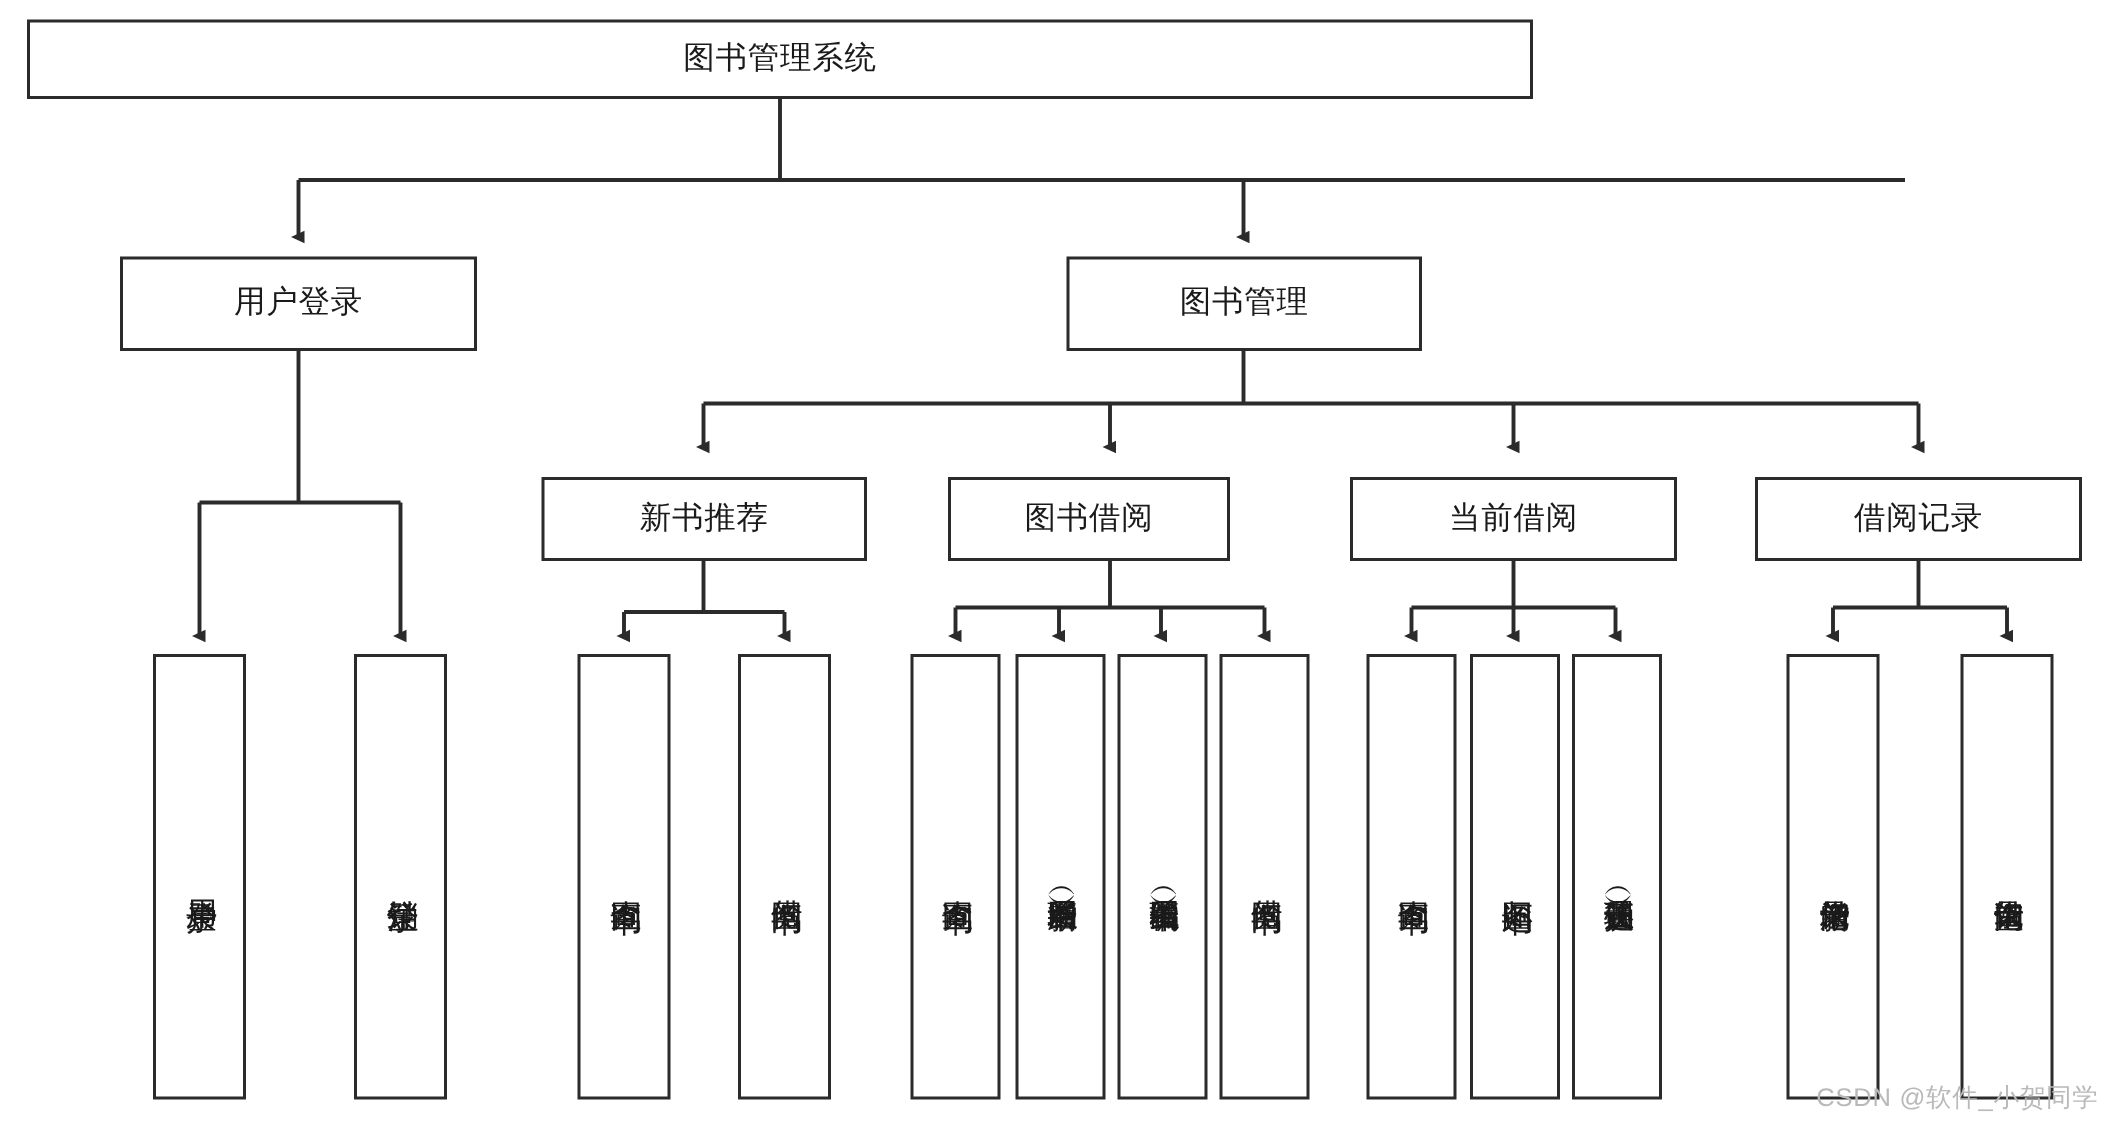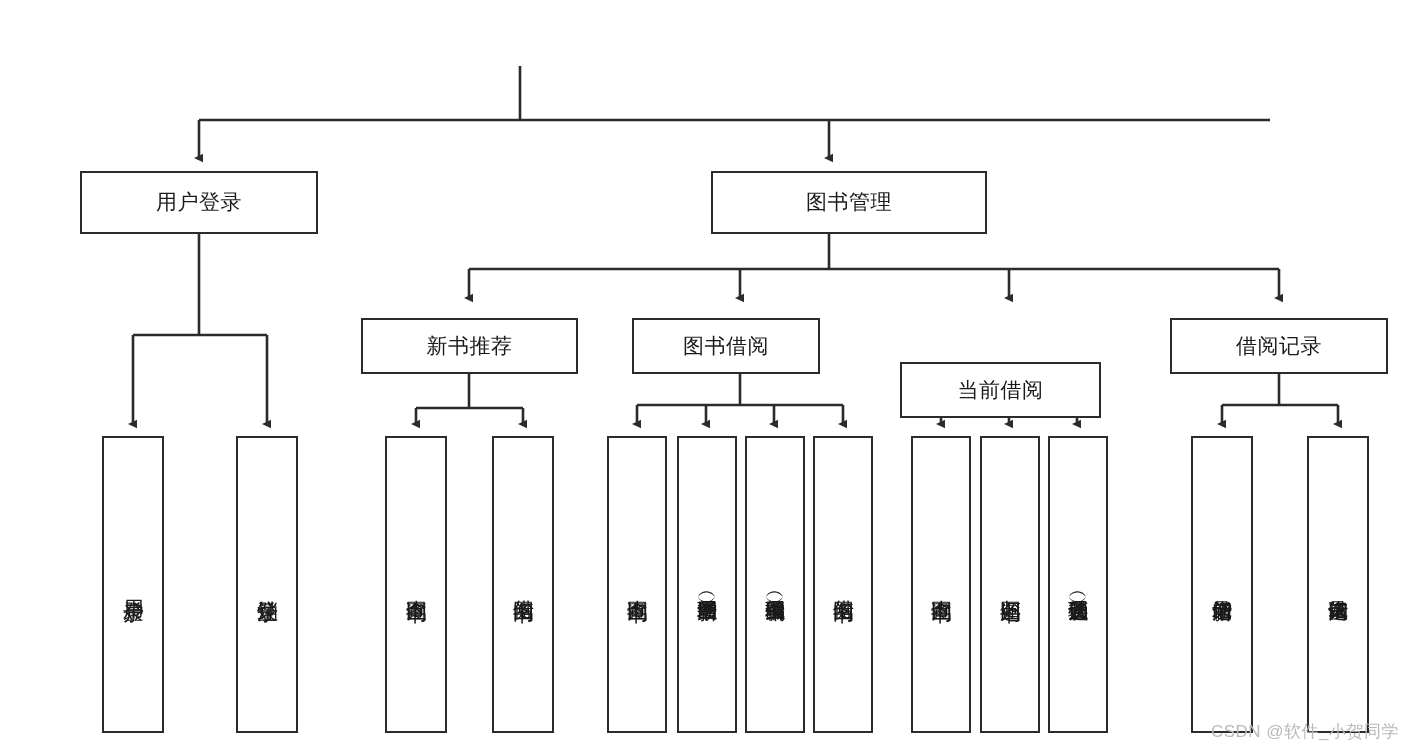--- a/index.html
+++ b/index.html
@@ -125,38 +125,41 @@
       <path d="M1009,405 L1009,424" marker-end="url(#arrow)"></path>
       <path d="M1077,405 L1077,424" marker-end="url(#arrow)"></path>
 
       <path d="M1279,374 L1279,405"></path>
       <path d="M1222,405 L1338,405"></path>
       <path d="M1222,405 L1222,424" marker-end="url(#arrow)"></path>
       <path d="M1338,405 L1338,424" marker-end="url(#arrow)"></path>
     </g>
   </svg>
 
+  <div class="node" style="left:18px; top:13px; width:1004px; height:53px;">
+    <span class="label">图书管理系统</span>
+  </div>
 
   <div class="node" style="left:80px; top:171px; width:238px; height:63px;">
     <span class="label">用户登录</span>
   </div>
 
-  <div class="node" style="left:711px; top:171px; width:276px; height:63px;text-align:center;">
+  <div class="node" style="left:711px; top:171px; width:237px; height:63px;text-align:center;">
     <span class="label">图书管理</span>
   </div>
 
   <div class="node" style="left:361px; top:318px; width:217px; height:56px;">
     <span class="label">新书推荐</span>
   </div>
 
   <div class="node" style="left:632px; top:318px; width:188px; height:56px;">
     <span class="label">图书借阅</span>
   </div>
 
-  <div class="node" style="left:900px; top:318px; width:201px; height:56px;margin-top:44px;">
+  <div class="node" style="left:900px; top:318px; width:218px; height:56px;">
     <span class="label">当前借阅</span>
   </div>
 
   <div class="node" style="left:1170px; top:318px; width:218px; height:56px;text-align:right;">
     <span class="label">借阅记录</span>
   </div>
 
   <div class="leaf" style="left:102px; top:436px; width:62px; height:297px;">
     <span class="vlabel">用户登录</span>
   </div>

